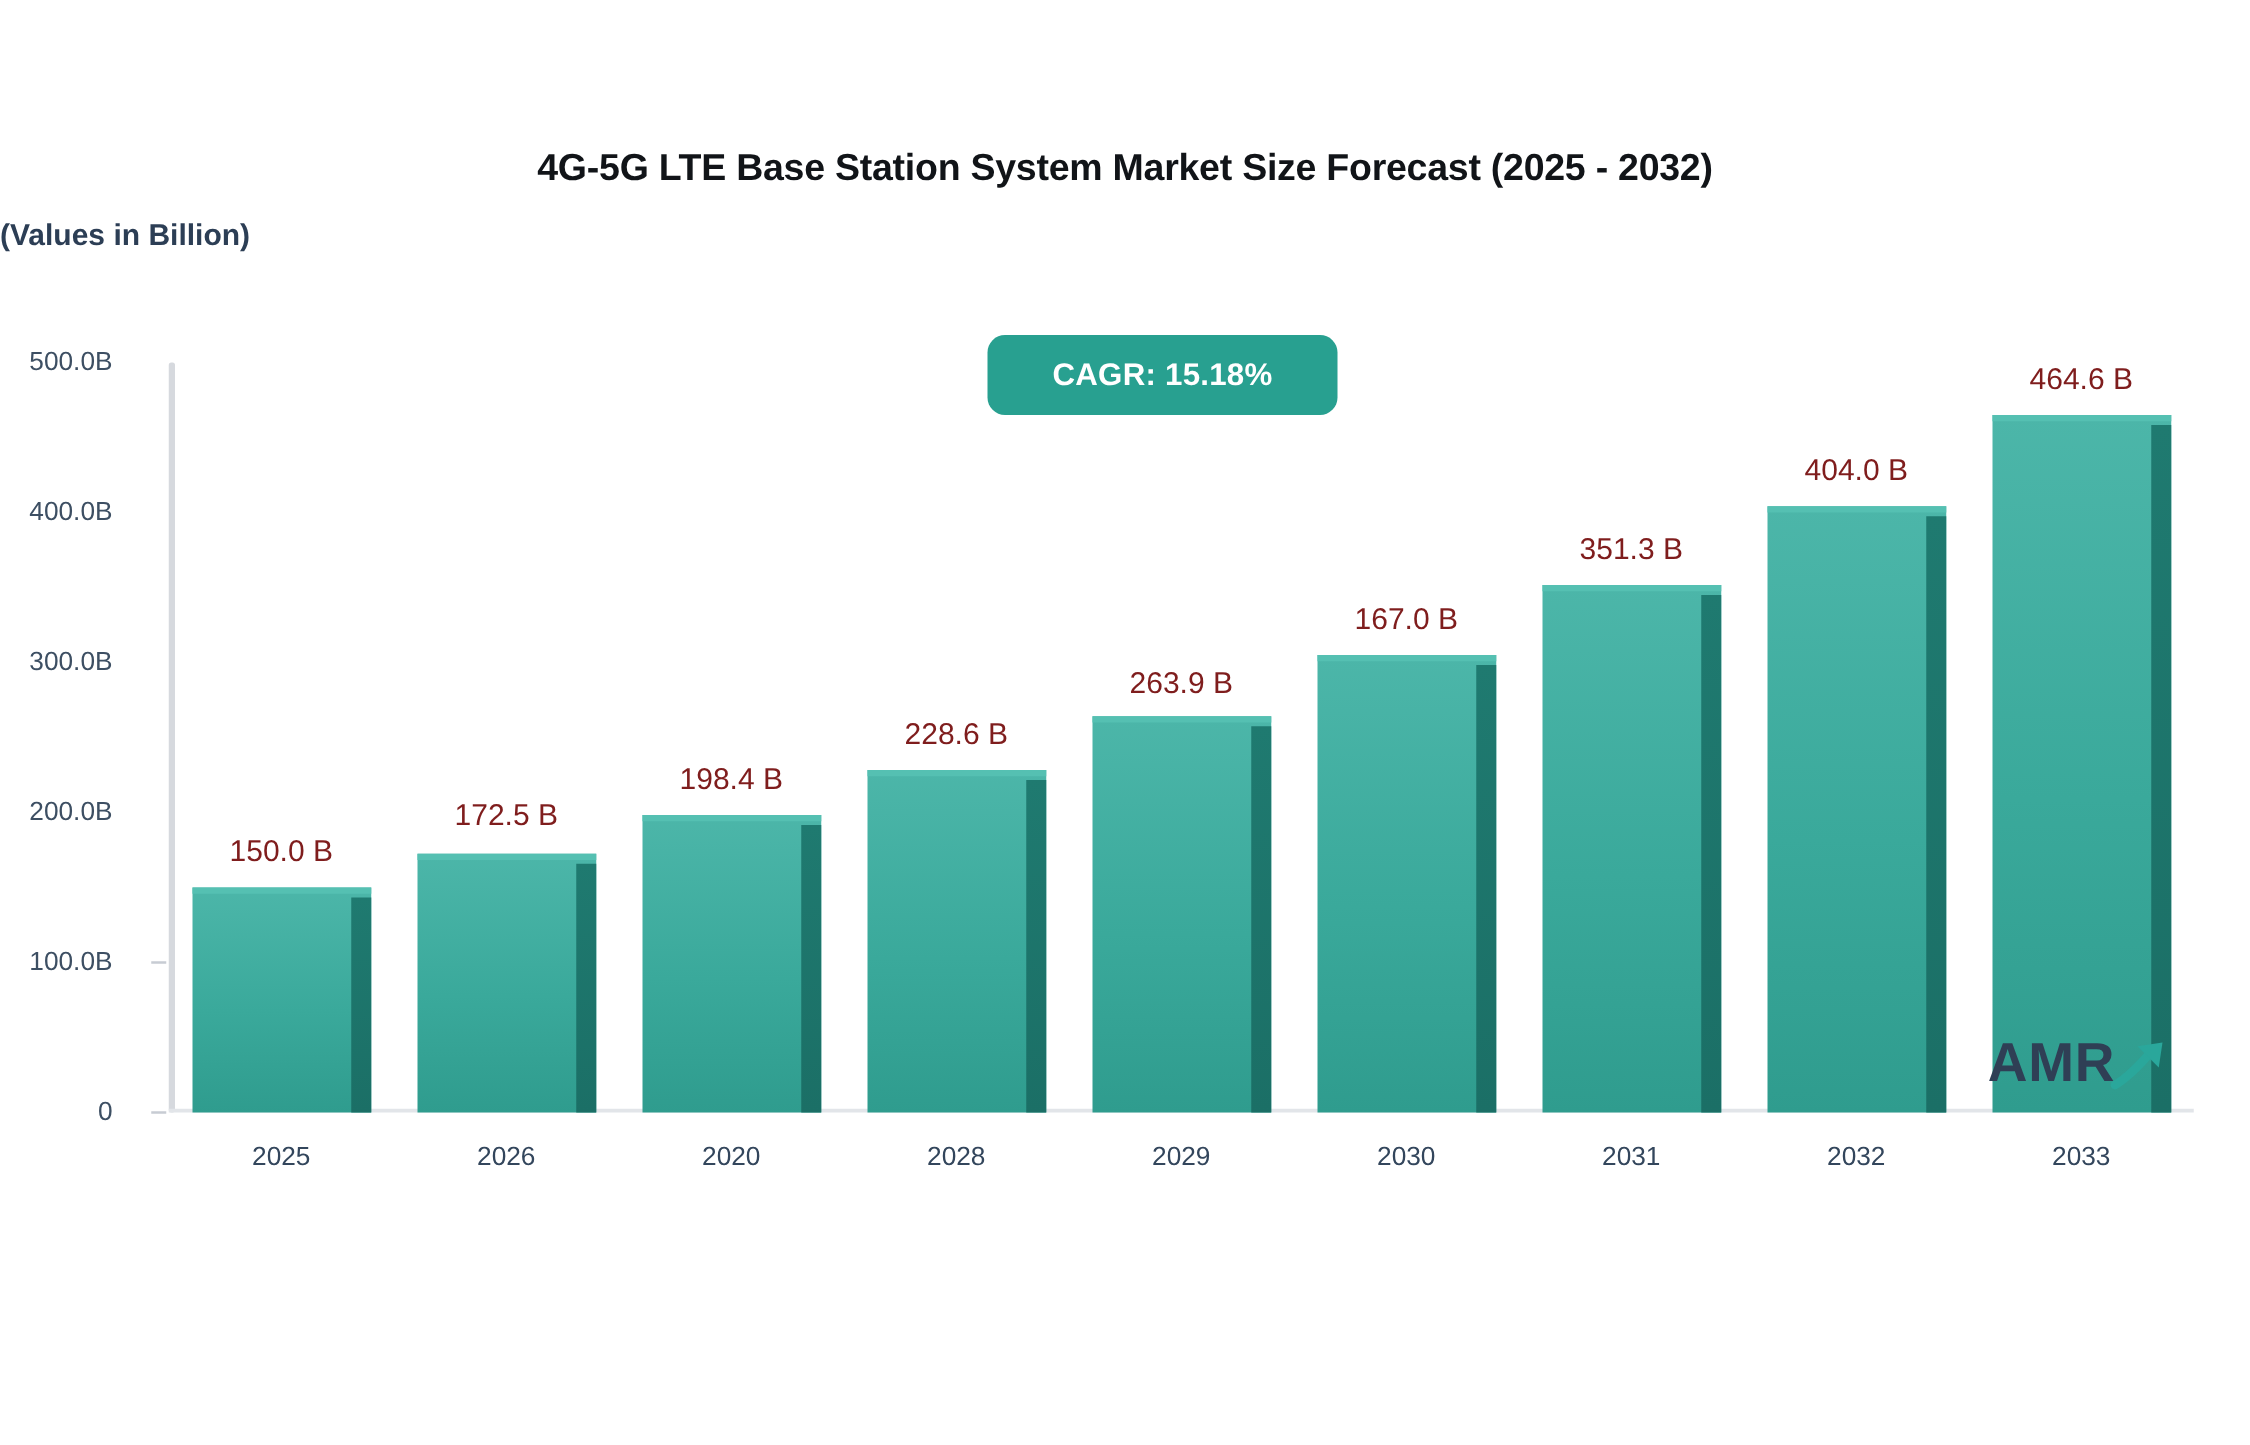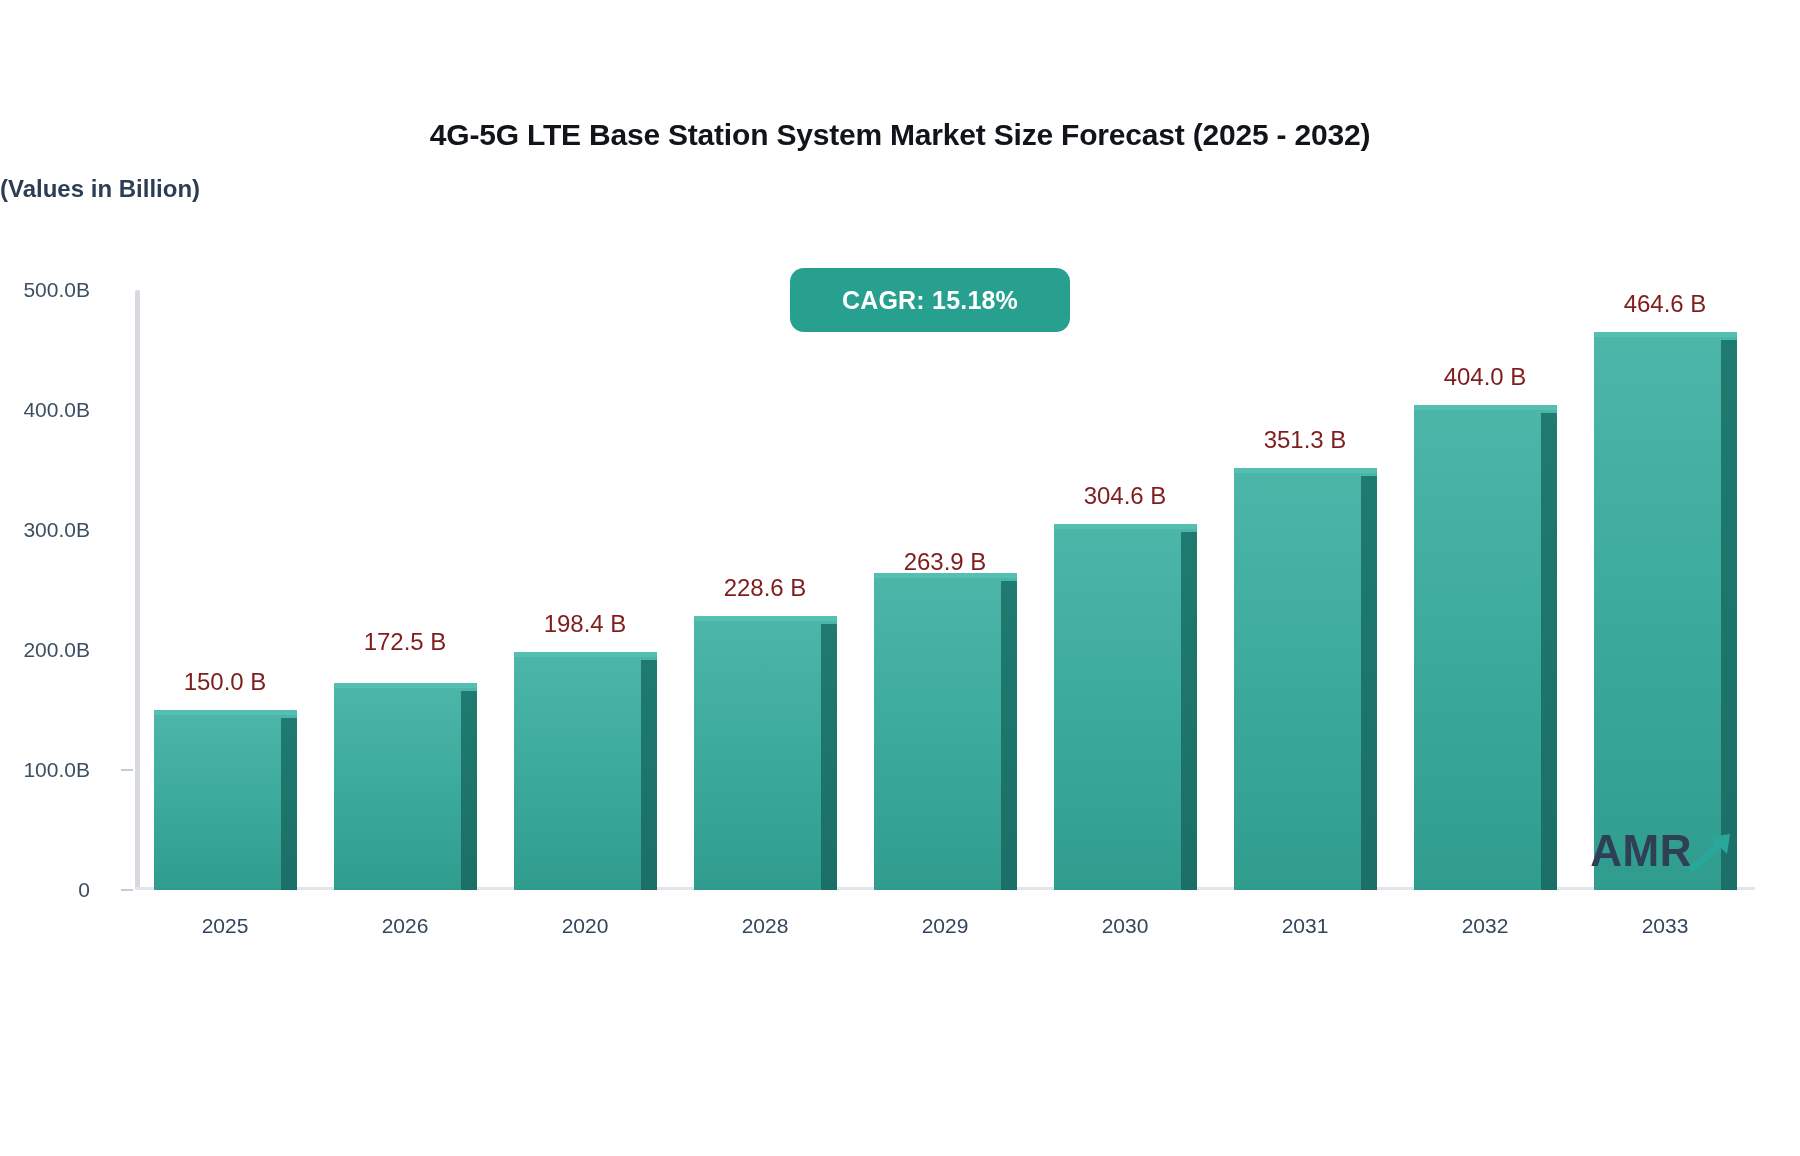--- a/index.html
+++ b/index.html
@@ -190,21 +190,21 @@
             <div class="bar-side" style="height: 172px;"></div>
           </div>
           <div class="bar-value" style="bottom: 194px;">150.0 B</div>
           <div class="bar-xlabel">2025</div>
         </div>
         <div class="bar-group" style="left: 198.5px; width: 143px;">
           <div class="bar-shape" style="height: 207px;">
             <div class="bar-top-cap" style="top: 0px;"></div>
             <div class="bar-side" style="height: 199px;"></div>
           </div>
-          <div class="bar-value" style="bottom: 234px;">172.5 B</div>
+          <div class="bar-value" style="bottom: 223px;">172.5 B</div>
           <div class="bar-xlabel">2026</div>
         </div>
         <div class="bar-group" style="left: 378.5px; width: 143px;">
           <div class="bar-shape" style="height: 238.08px;">
             <div class="bar-top-cap" style="top: 0px;"></div>
             <div class="bar-side" style="height: 230.08px;"></div>
           </div>
           <div class="bar-value" style="bottom: 252.08px;">198.4 B</div>
           <div class="bar-xlabel">2020</div>
         </div>
@@ -214,29 +214,29 @@
             <div class="bar-side" style="height: 266.32px;"></div>
           </div>
           <div class="bar-value" style="bottom: 288.32px;">228.6 B</div>
           <div class="bar-xlabel">2028</div>
         </div>
         <div class="bar-group" style="left: 738.5px; width: 143px;">
           <div class="bar-shape" style="height: 316.68px;">
             <div class="bar-top-cap" style="top: 0px;"></div>
             <div class="bar-side" style="height: 308.68px;"></div>
           </div>
-          <div class="bar-value" style="bottom: 314px;">263.9 B</div>
+          <div class="bar-value" style="bottom: 329px;">263.9 B</div>
           <div class="bar-xlabel">2029</div>
         </div>
         <div class="bar-group" style="left: 918.5px; width: 143px;">
           <div class="bar-shape" style="height: 365.52px;">
             <div class="bar-top-cap" style="top: 0px;"></div>
             <div class="bar-side" style="height: 357.52px;"></div>
           </div>
-          <div class="bar-value" style="bottom: 379.52px;">304.6 B</div>
+          <div class="bar-value" style="bottom: 379.52px;">167.0 B</div>
           <div class="bar-xlabel">2030</div>
         </div>
         <div class="bar-group" style="left: 1098.5px; width: 143px;">
           <div class="bar-shape" style="height: 421.56px;">
             <div class="bar-top-cap" style="top: 0px;"></div>
             <div class="bar-side" style="height: 413.56px;"></div>
           </div>
           <div class="bar-value" style="bottom: 435.56px;">351.3 B</div>
           <div class="bar-xlabel">2031</div>
         </div>

